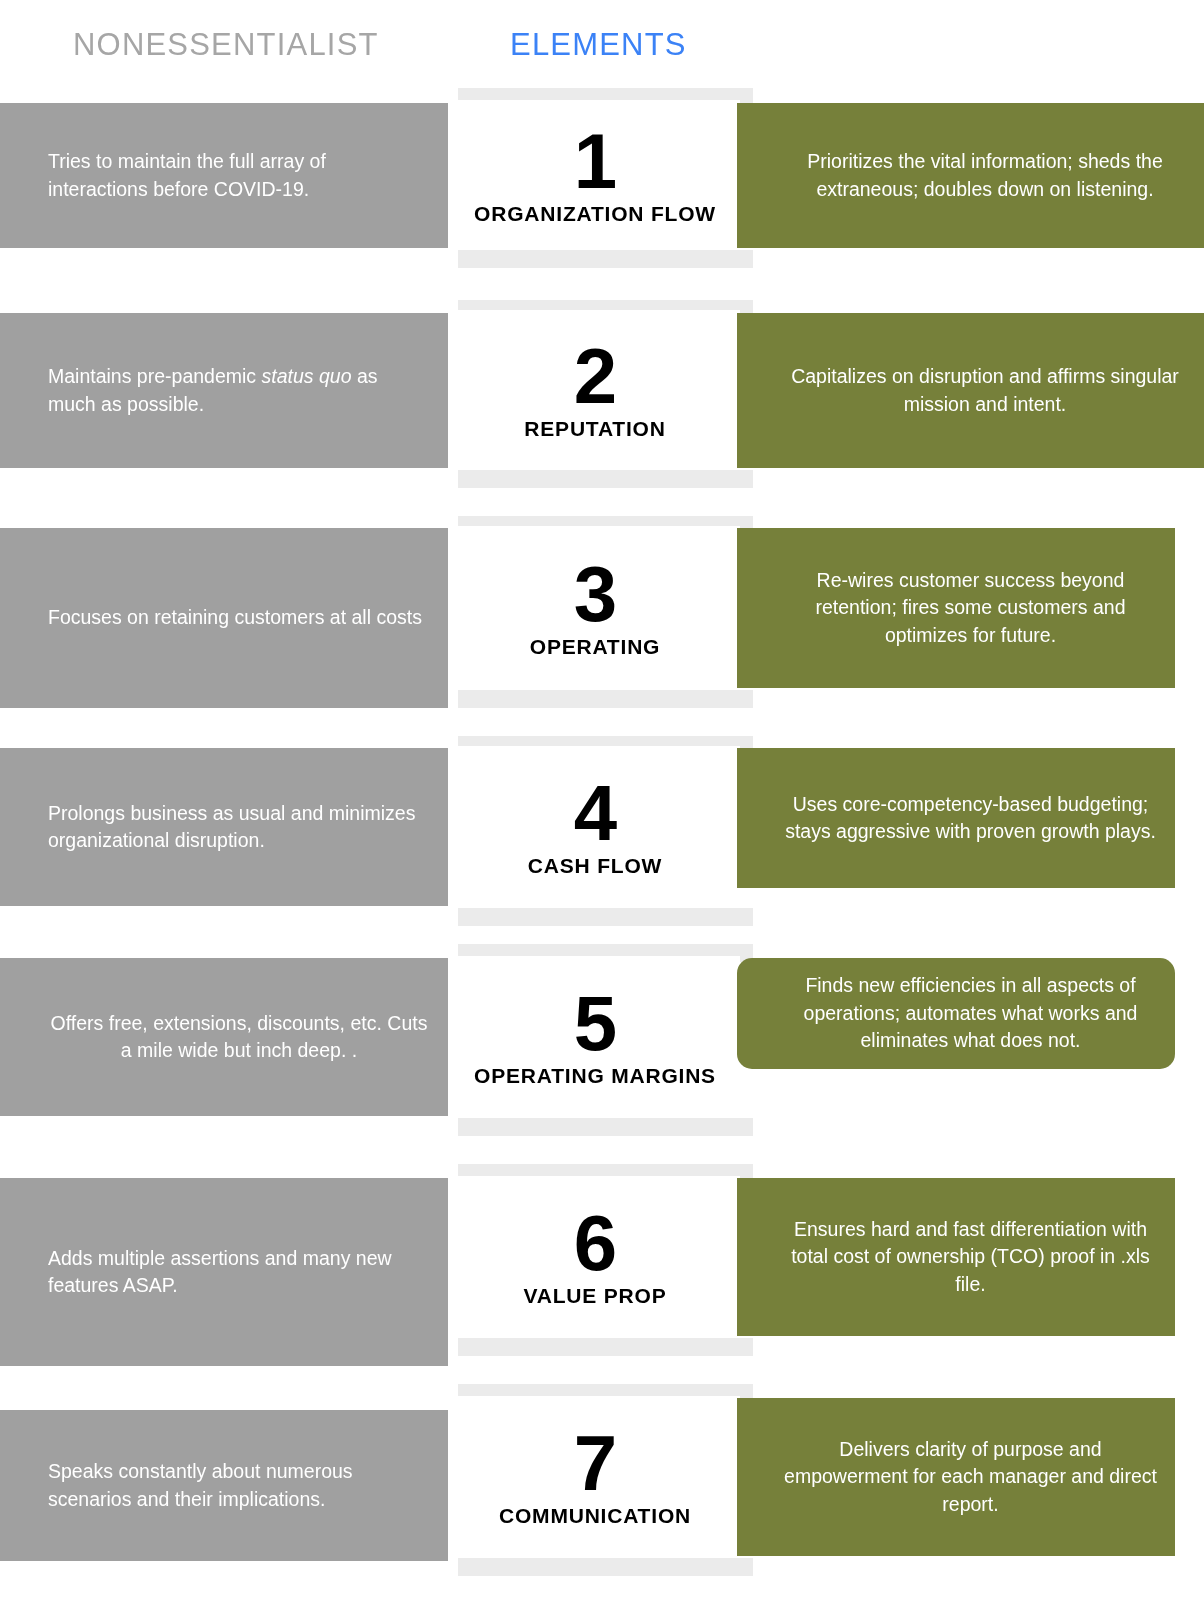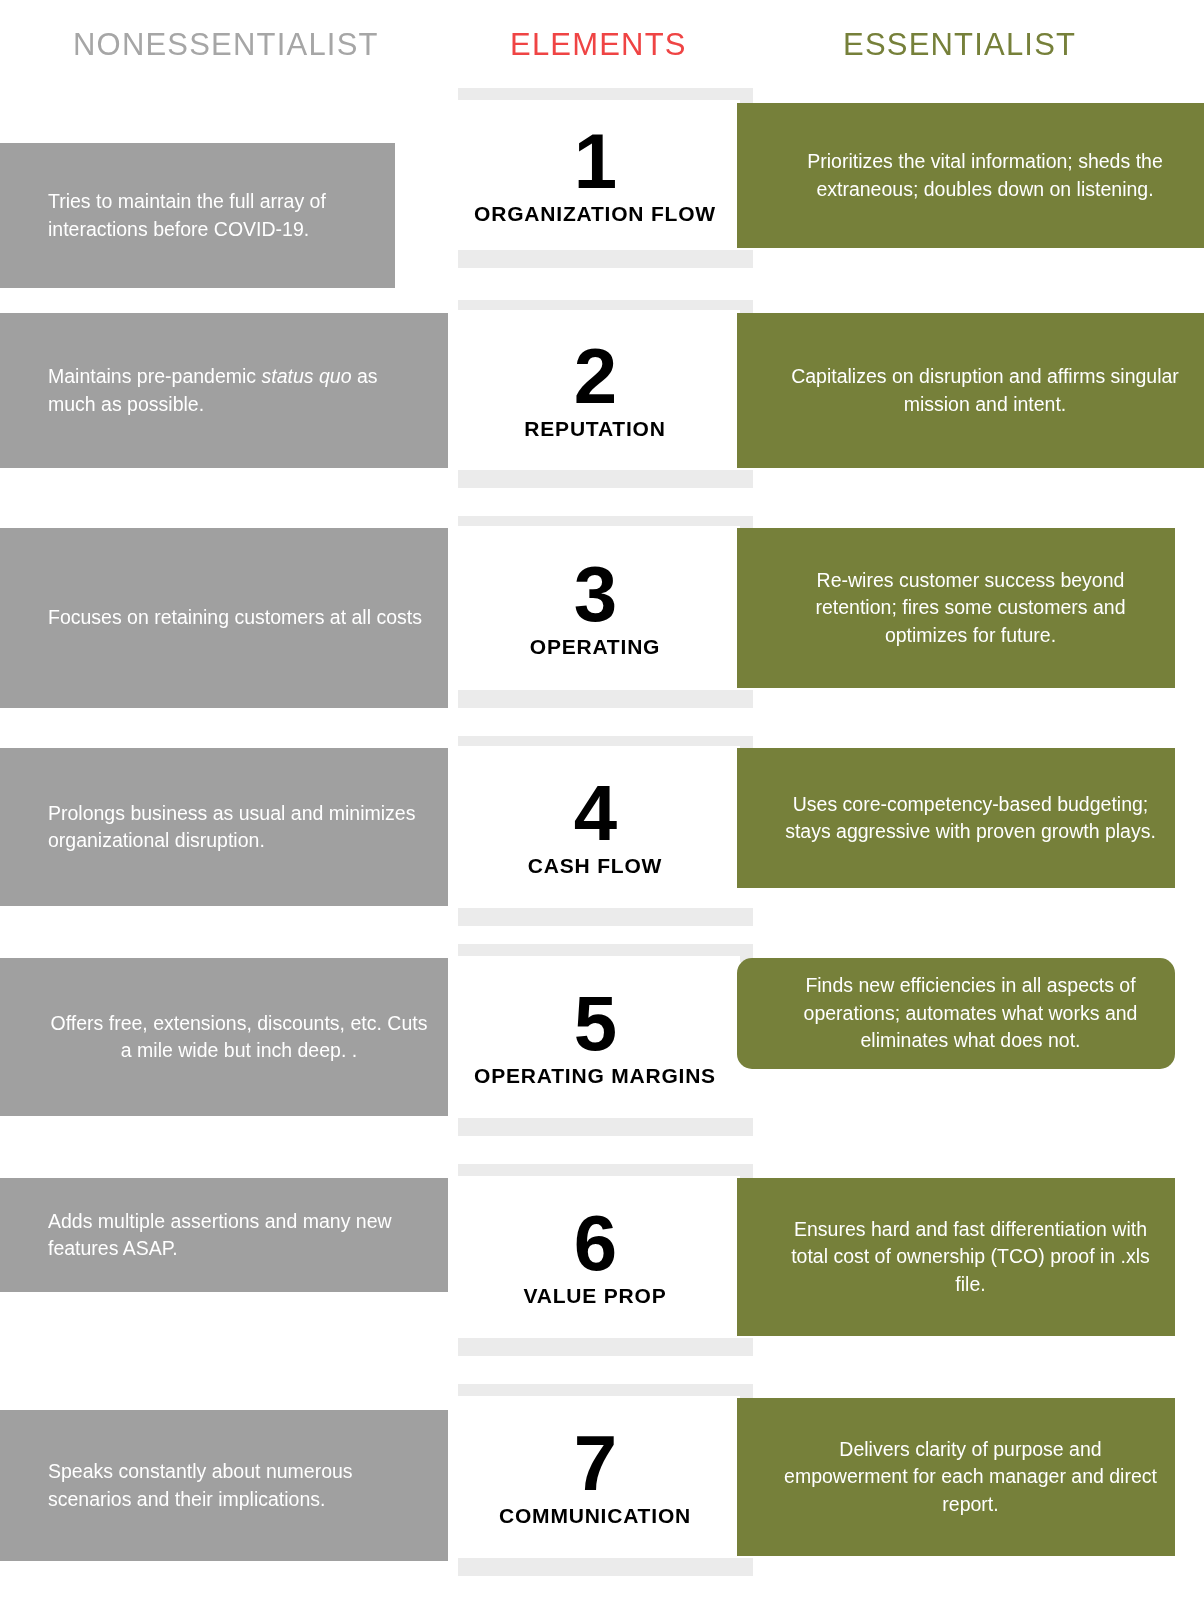--- a/index.html
+++ b/index.html
@@ -38,21 +38,21 @@
     font-weight: 400;
     white-space: nowrap;
     top: 27px;
   }
   .hdr-left {
     left: 60px;
     color: #a6a6a6;
   }
   .hdr-mid {
     left: 497px;
-    color: #ef4444;
+    color: #3b82f6;
   }
   .hdr-right {
     left: 830px;
     color: #76803a;
   }
 
   
   .row {
     position: absolute;
     left: 0;
@@ -135,26 +135,25 @@
   }
 </style>
 </head>
 <body>
 
 <div id="page">
 
   <div class="header">
     <div class="hdr hdr-left">NONESSENTIALIST</div>
     <div class="hdr hdr-mid">ELEMENTS</div>
-    <div class="hdr hdr-right">ESSENTIALIST</div>
   </div>
 
   <div class="row">
     <div class="center-band" style="top:88px;"></div>
-    <div class="left-panel" style="top:103px; height:145px; width:395px;margin-top:40px;">
+    <div class="left-panel" style="top:103px; height:145px; width:448px;">
       <div class="left-text">Tries to maintain the full array of interactions before COVID-19.</div>
     </div>
     <div class="center-card" style="top:100px; height:150px;">
       <div class="center-num">1</div>
       <div class="center-label">ORGANIZATION FLOW</div>
     </div>
     <div class="right-panel" style="top:103px; height:145px; width:467px;">
       <div class="right-text">Prioritizes the vital information; sheds the extraneous; doubles down on listening.</div>
     </div>
     <div class="center-band" style="top:250px;"></div>
@@ -215,21 +214,21 @@
       <div class="center-label">OPERATING MARGINS</div>
     </div>
     <div class="right-panel" style="top:958px; height:111px; width:438px;border-radius:15px;">
       <div class="right-text">Finds new efficiencies in all aspects of operations; automates what works and eliminates what does not.</div>
     </div>
     <div class="center-band" style="top:1118px;"></div>
   </div>
 
   <div class="row">
     <div class="center-band" style="top:1164px;"></div>
-    <div class="left-panel" style="top:1178px; height:114px; width:448px;">
+    <div class="left-panel" style="top:1178px; height:188px; width:448px;">
       <div class="left-text">Adds multiple assertions and many new features ASAP.</div>
     </div>
     <div class="center-card" style="top:1176px; height:162px;">
       <div class="center-num">6</div>
       <div class="center-label">VALUE PROP</div>
     </div>
     <div class="right-panel" style="top:1178px; height:158px; width:438px;">
       <div class="right-text">Ensures hard and fast differentiation with total cost of ownership (TCO) proof in .xls file.</div>
     </div>
     <div class="center-band" style="top:1338px;"></div>

